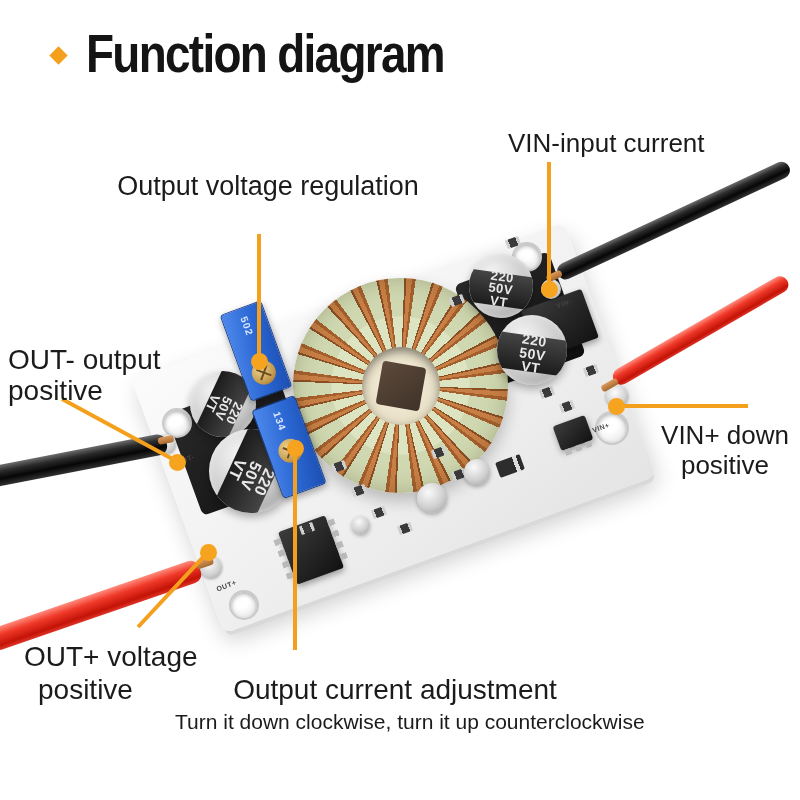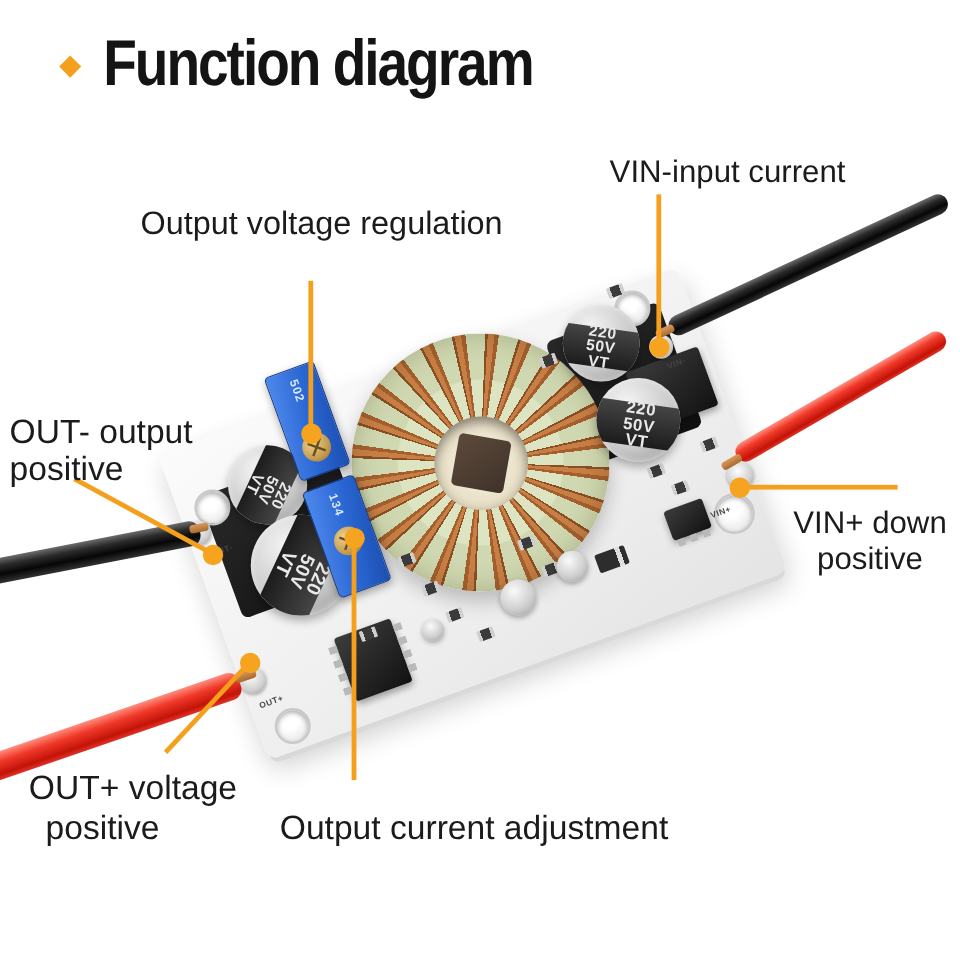--- a/index.html
+++ b/index.html
@@ -235,15 +235,16 @@
     <div class="lbl" style="font-size:26px;line-height:30px;">positive</div>
   </div>
 
   <div class="abs z10" style="left:24px;top:640px;">
     <div class="lbl" style="font-size:28px;line-height:33px;">OUT+ voltage</div>
     <div class="lbl" style="font-size:28px;line-height:33px;padding-left:14px;">positive</div>
   </div>
 
   <div class="abs ctr z10" style="left:175px;top:632px;width:440px;margin-top:42px;">
     <div class="lbl" style="font-size:28px;">Output current adjustment</div>
+    <div class="lbl lbl-sub" style="margin-top:4px;">Turn it down clockwise, turn it up counterclockwise</div>
   </div>
 
 </div>
 
 </body></html>

